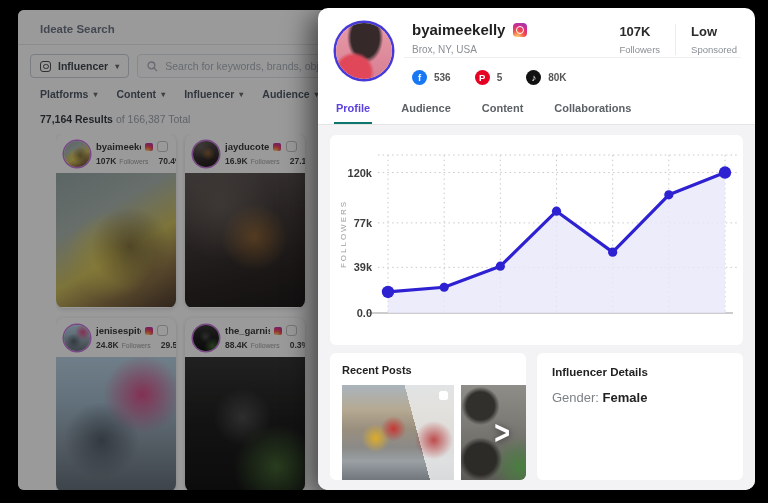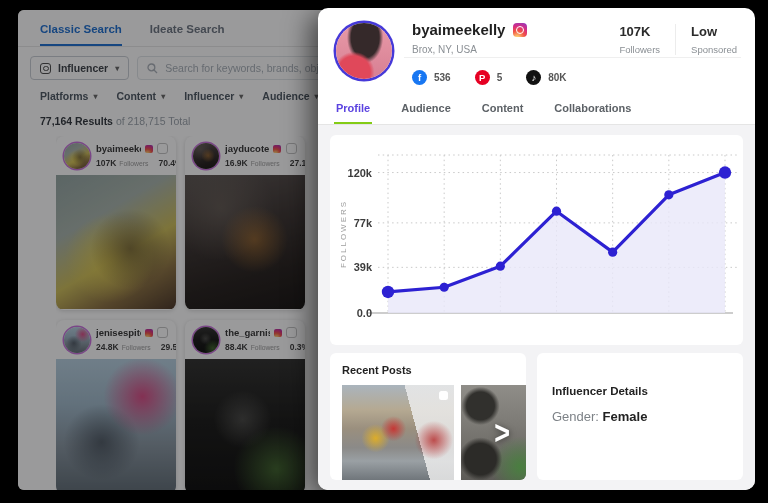--- a/index.html
+++ b/index.html
@@ -102,21 +102,21 @@
 
   .m-stats { display:flex; margin-left:auto; align-items:flex-start; padding-top:3px; }
   .stat { padding:0 15px; border-left:1px solid #ececec; }
   .stat:first-child { border-left:none; }
   .stat:last-child { padding-right:2px; }
   .stat-val { font-size:13px; font-weight:700; color:#2b2b2b; }
   .stat-lab { font-size:9.5px; color:#8a8f94; margin-top:5px; }
 
   .m-tabs { display:flex; gap:27px; padding:2px 16px 0; border-bottom:1px solid #e5e5e5; }
   .m-tab { font-size:11px; font-weight:600; color:#5c6166; padding:5px 2px 8px; cursor:pointer; }
-  .m-tab.active { color:#5b43e0; font-weight:700; border-bottom:2px solid #84cc16; }
+  .m-tab.active { color:#5b43e0; font-weight:700; border-bottom:2px solid #0f766e; }
 
   .m-body { flex:1; background:#f3f3f5; padding:10px 12px; display:flex; flex-direction:column; gap:8px; overflow:hidden; }
   .chart-card { background:#fff; border-radius:6px; height:210px; padding-top:7px; flex:none; }
 
   .bottom-row { display:flex; gap:11px; flex:1; min-height:0; }
   .posts-card { width:196px; background:#fff; border-radius:6px; padding:11px 0 0 12px; position:relative;
     overflow:hidden; display:flex; flex-direction:column; }
   .posts-title { font-size:11px; font-weight:700; color:#222; }
   .posts-strip { display:flex; gap:7px; margin-top:9px; flex:1; min-height:0; position:relative; }
   .rp { position:relative; }
@@ -130,33 +130,32 @@
       radial-gradient(circle at 30% 22%, #31302d 16%, transparent 22%),
       radial-gradient(circle at 30% 78%, #2c2b28 18%, transparent 25%),
       radial-gradient(circle at 92% 86%, rgba(70,130,60,.9), transparent 30%),
       linear-gradient(180deg,#8f8d88 0%,#7c7a75 42%,#5d5b57 100%); }
   .carousel-icon { position:absolute; top:6px; right:6px; width:9px; height:9px; background:rgba(255,255,255,.95);
     border-radius:2.5px; }
   .chevron { position:absolute; right:16px; top:50%; transform:translateY(-50%) scaleY(1.25);
     color:#fff; font-size:27px; font-weight:800; text-shadow:0 1px 6px rgba(0,0,0,.5); cursor:pointer; line-height:1; }
 
   .details-card { flex:1; background:#fff; border-radius:6px; padding:13px 15px; }
-  .details-title { font-size:11.5px; font-weight:700; color:#222;margin-top:19px; }
+  .details-title { font-size:11.5px; font-weight:700; color:#222; }
   .detail-row { margin-top:12px; font-size:13px; color:#7d8287; }
   .detail-val { color:#222; font-weight:700; }
 </style>
 </head>
 <body>
 
 <div id="stage">
 
   <div class="app-window">
 
     <div class="win-tabs">
-      <div class="win-tab active">Classic Search</div>
       <div class="win-tab">Ideate Search</div>
     </div>
 
     <div class="search-row">
       <div class="platform-select">
         <span class="ig-outline"></span>
         <span>Influencer</span>
         <span class="caret">▾</span>
       </div>
       <div class="search-box">
@@ -182,21 +181,21 @@
         <span class="caret">▾</span>
       </div>
       <div class="filter-item">
         <span>Audience</span>
         <span class="caret">▾</span>
       </div>
     </div>
 
     <div class="results-line">
       <span class="results-strong">77,164 Results</span>
-      <span>of 218,715 Total</span>
+      <span>of 166,387 Total</span>
     </div>
 
     <div class="cards">
 
       <div class="card">
         <div class="card-head">
           <div class="card-avatar photo-1"></div>
           <div class="card-info">
             <div class="card-row1">
               <span class="card-user">byaimeekelly</span>

